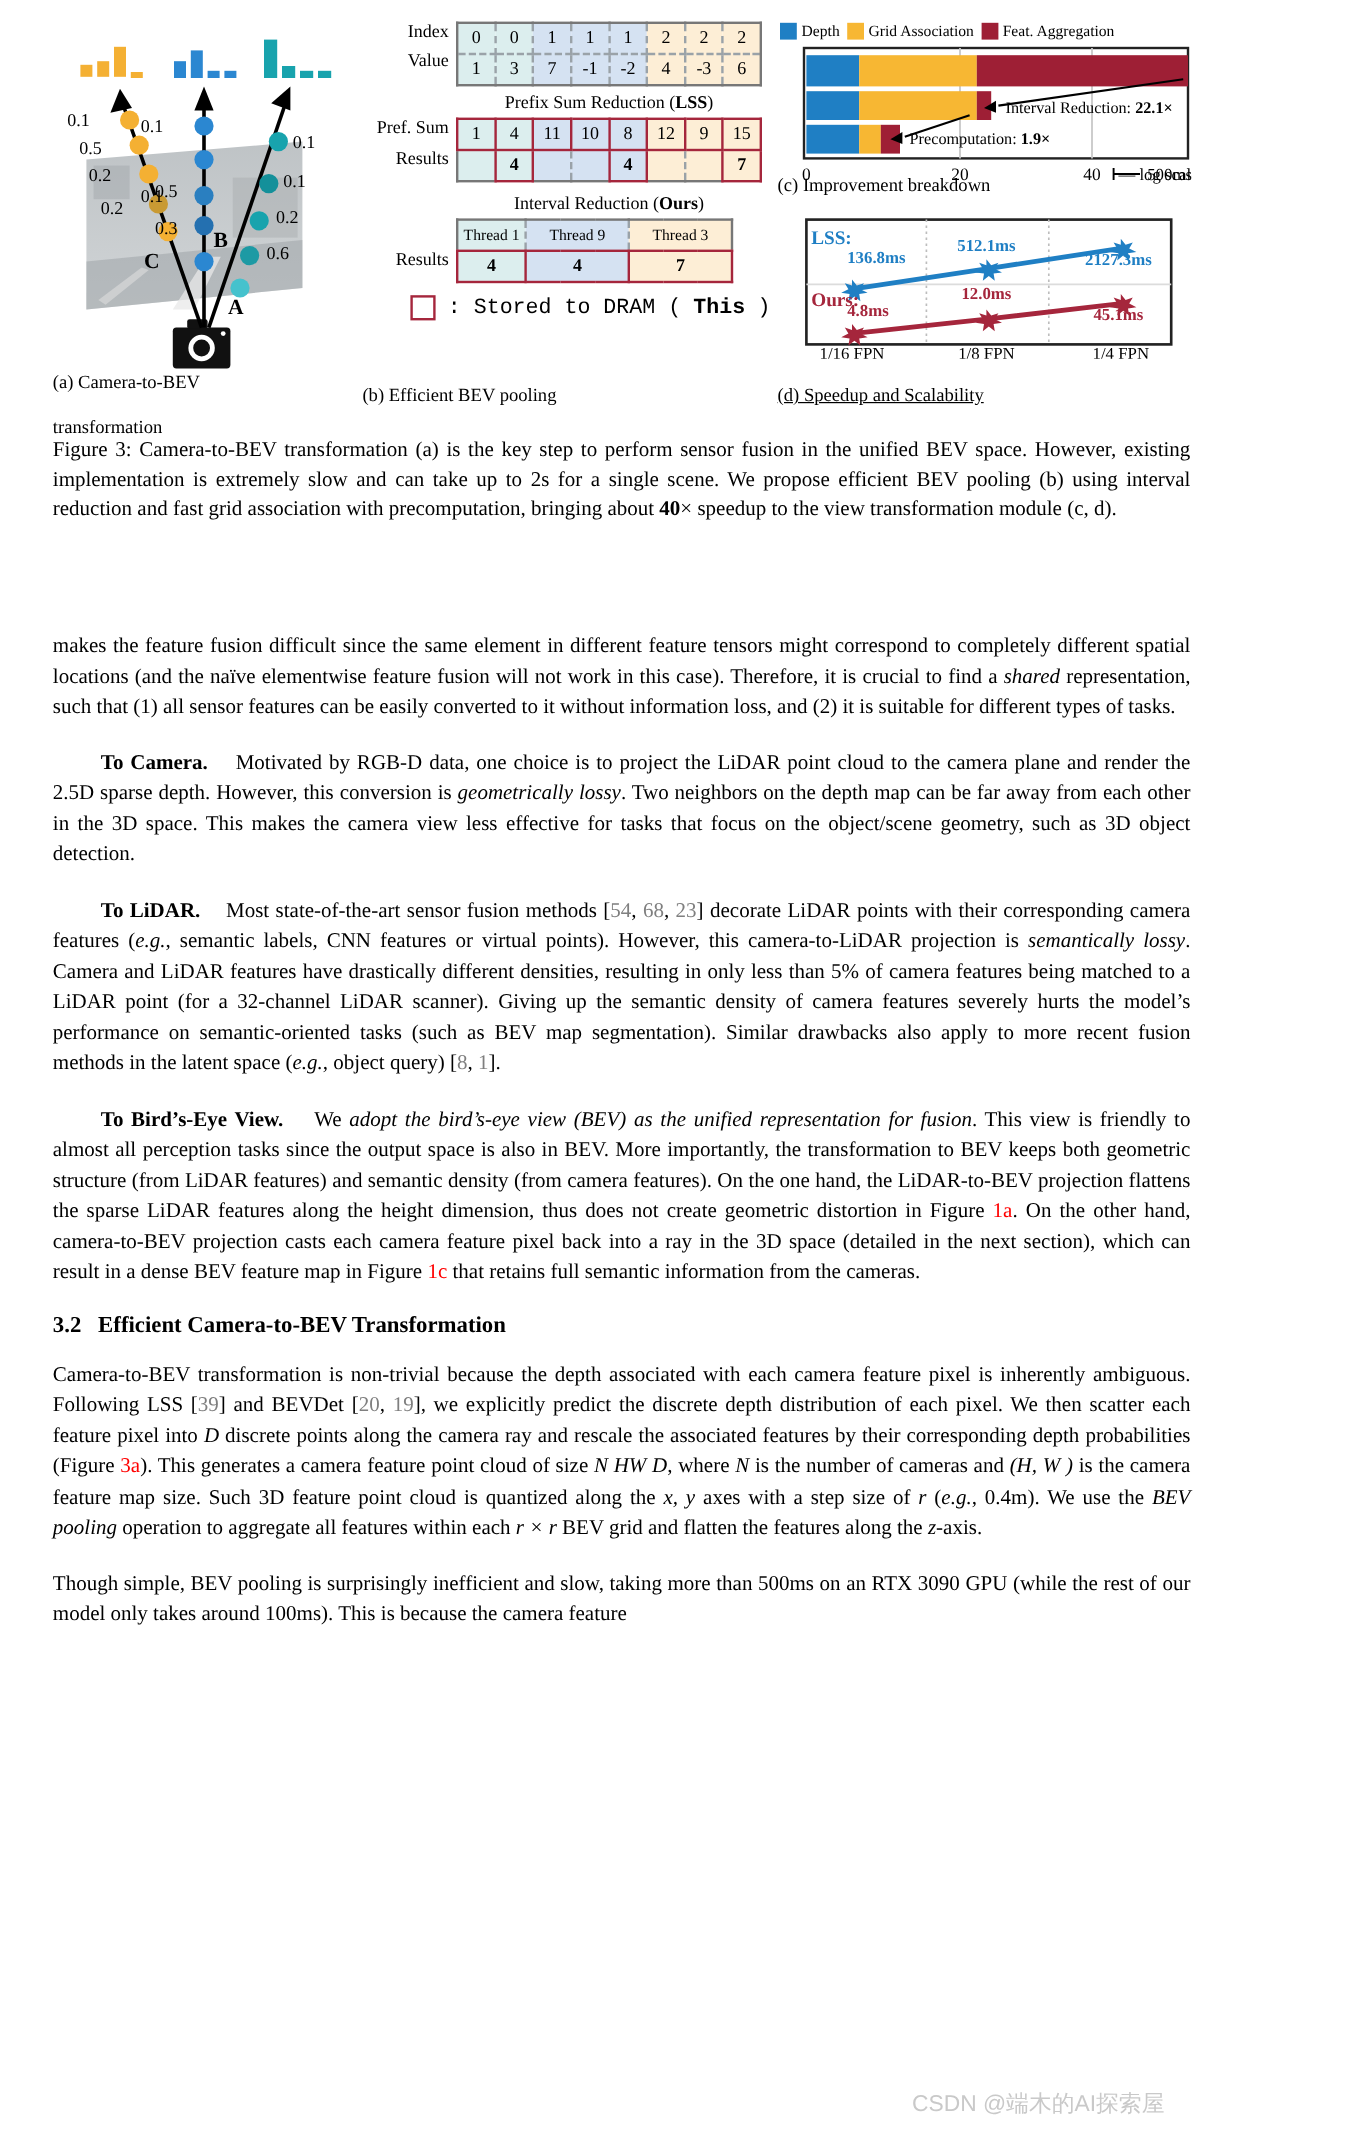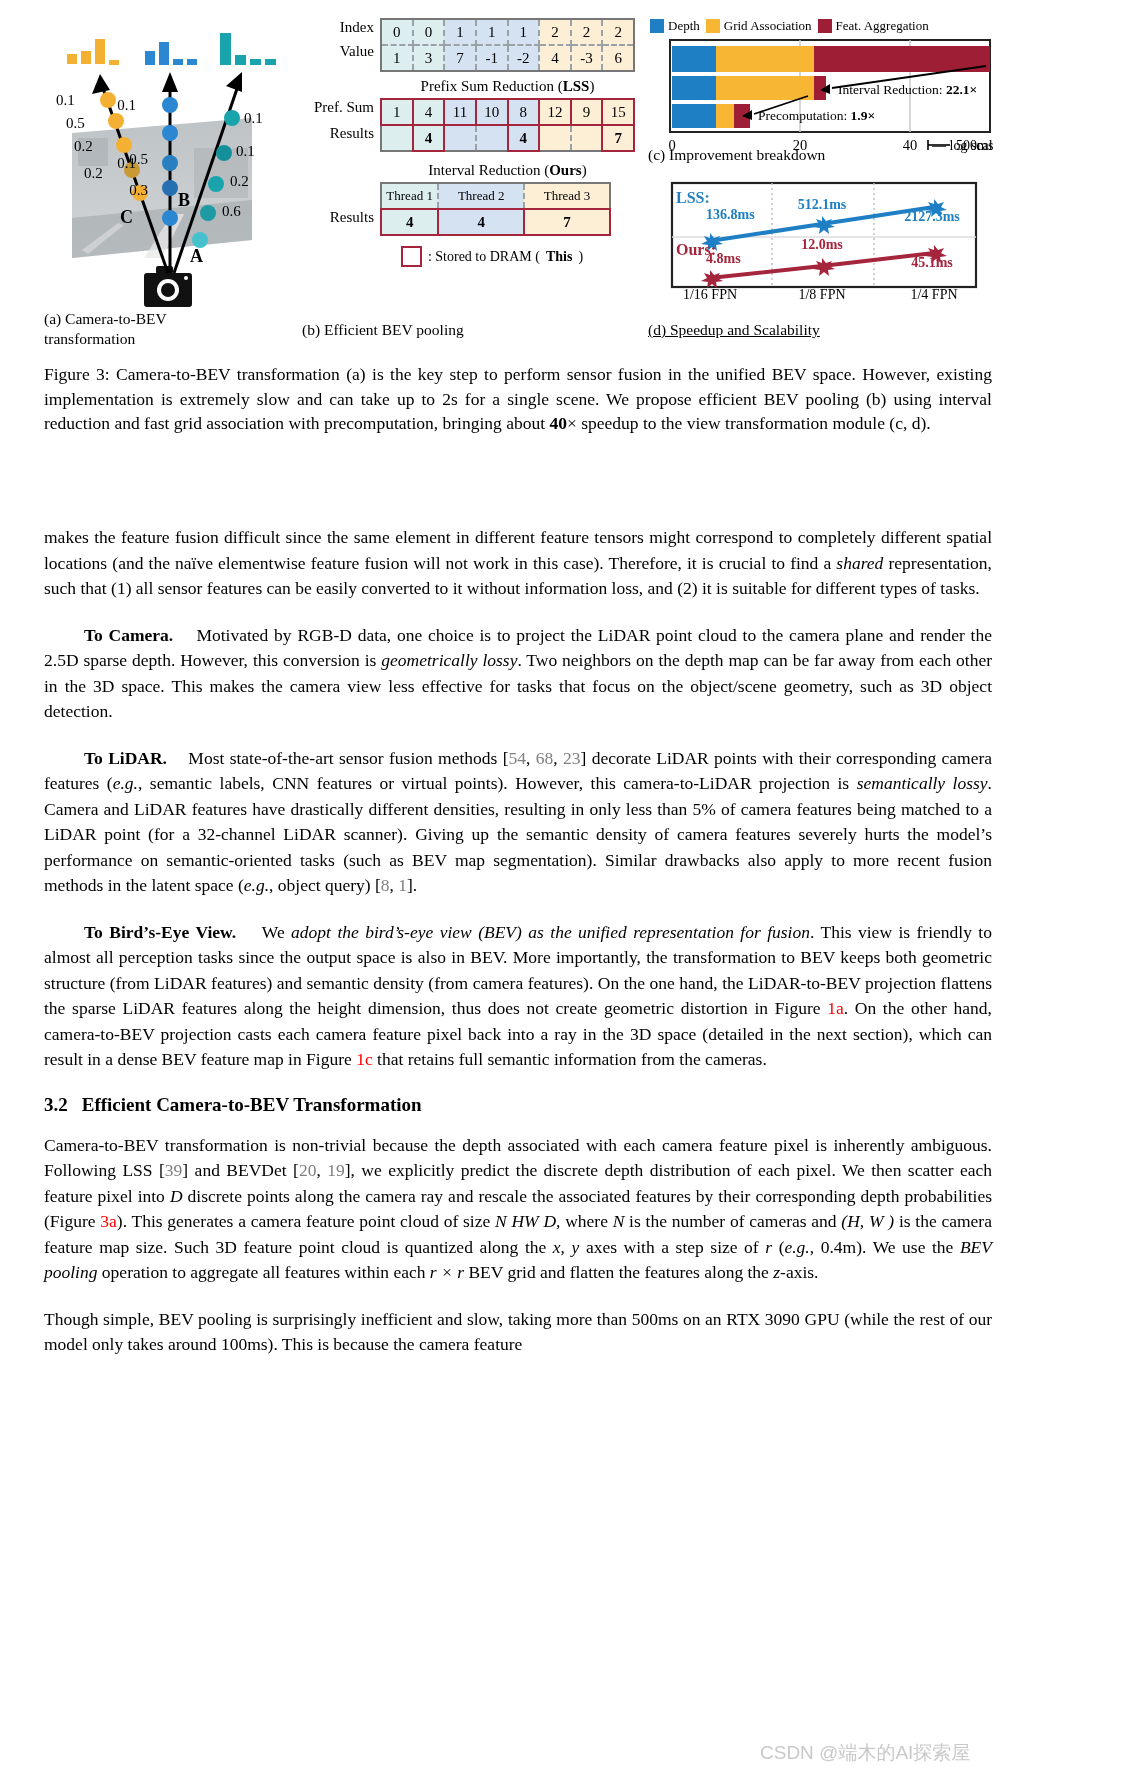--- a/index.html
+++ b/index.html
@@ -76,24 +76,25 @@
   .dash-b { border-bottom: 2px dashed #9aa2a8; }
   .red-box { border: 2px solid #a5263c; }
   .sec-title {
     font-size: 15px;
     text-align: center;
     margin: 6px 0 3px 0;
   }
   .legend-dram {
     display: flex;
     align-items: center;
-    justify-content: center;
+    justify-content: space-between;
     gap: 6px;
-    font-size: 14px;
+    font-size: 18px;
     margin-top: 10px;
+    font-family: Liberation Mono, monospace;
   }
   .dram-swatch {
     width: 17px; height: 17px;
     border: 2px solid #a5263c;
     background: #fff;
     display: inline-block;
   }
 
   
   .panel-c {
@@ -271,21 +272,21 @@
           <text x="178" y="198">0.6</text>
         </g>
 
         <g font-family="Liberation Serif, serif" font-size="18" font-weight="bold" fill="#000">
           <text x="146" y="244">A</text>
           <text x="134" y="188">B</text>
           <text x="76" y="205">C</text>
         </g>
       </svg>
       <div class="caption-sub" style="left:0; top:292px; width:250px;">(a) Camera-to-BEV</div>
-      <div class="caption-sub" style="left:0; top:312px; width:250px;">transformation</div>
+      <div class="caption-sub" style="left:0; top:330px; width:250px;">transformation</div>
     </div>
 
     <div class="panel-b">
 
       <div style="display:flex; align-items:flex-start;">
         <div style="width:78px; padding-top:2px;">
           <div class="rowlabel" style="height:24px;">Index</div>
           <div class="rowlabel" style="height:24px;">Value</div>
         </div>
         <table class="tbl outer-box" style="width:255px;">
@@ -354,21 +355,21 @@
       </div>
 
       <div style="display:flex; align-items:flex-start;">
         <div style="width:78px; padding-top:28px;">
           <div class="rowlabel" style="height:26px;">Results</div>
         </div>
         <table class="tbl outer-box" style="width:231px;">
           <tbody>
               <tr>
             <td class="cellA dash-r" colspan="2" style="font-size:13px;">Thread 1</td>
-            <td class="cellB dash-r" colspan="3" style="font-size:13px;">Thread 2</td>
+            <td class="cellB dash-r" colspan="3" style="font-size:13px;">Thread 9</td>
             <td class="cellC" colspan="3" style="font-size:13px;">Thread 3</td>
           </tr>
           <tr>
             <td class="cellA red-box" colspan="2" style="font-weight:bold;">4</td>
             <td class="cellB red-box" colspan="3" style="font-weight:bold;">4</td>
             <td class="cellC red-box" colspan="3" style="font-weight:bold;">7</td>
           </tr>
         </tbody>
           </table>
       </div>

